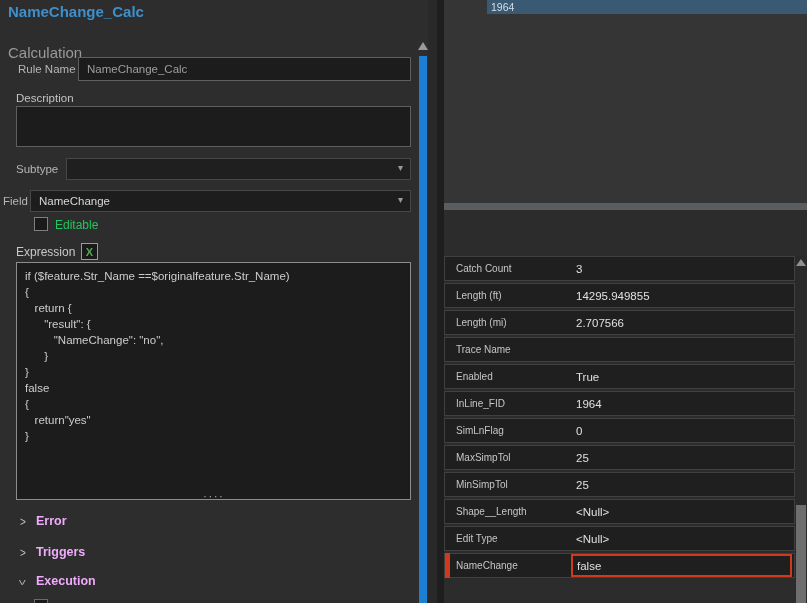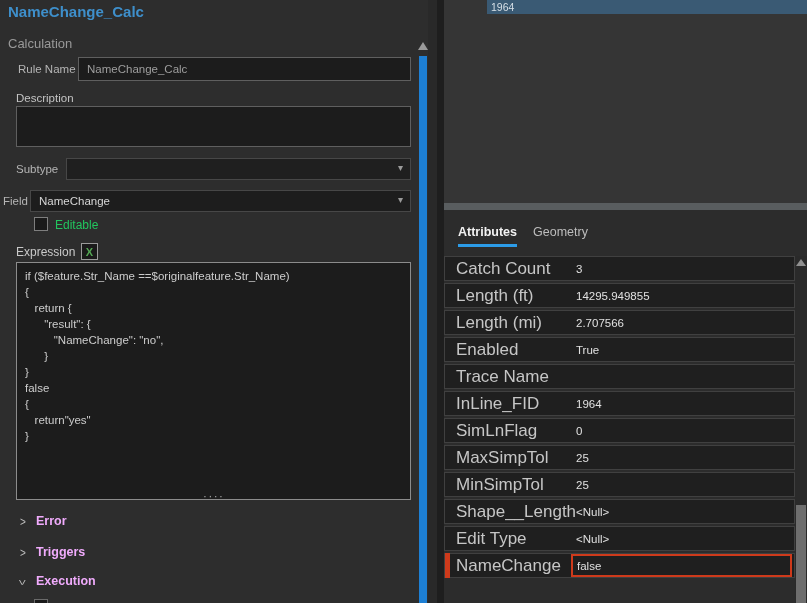--- a/index.html
+++ b/index.html
@@ -3,21 +3,21 @@
 <meta charset="utf-8">
 <style>
   * { margin:0; padding:0; box-sizing:border-box; }
   html,body { background:#1a1a1a; }
   body { font-family:"Liberation Sans","DejaVu Sans",sans-serif; }
   .app { position:relative; width:807px; height:603px; background:#2d2d2d; overflow:hidden; }
 
   
   .left-pane { position:absolute; left:0; top:0; width:430px; height:603px; background:#2d2d2d; }
   .rule-title { position:absolute; left:8px; top:3px; font-size:15px; font-weight:bold; color:#3e8fcb; }
-  .rule-subtitle { position:absolute; left:8px; top:36px; font-size:13px; color:#999; }
+  .rule-subtitle { position:absolute; left:8px; top:44px; font-size:15px; color:#999; }
 
   .lbl { position:absolute; font-size:11.5px; color:#b5b5b5; }
   .txt-input { position:absolute; background:#1c1c1c; border:1px solid #5f5f5f; color:#9e9e9e;
                font-size:11.5px; font-family:inherit; padding:0 8px; outline:none; }
   .rule-name-lbl { left:18px; top:63px; }
   .rule-name-input { left:78px; top:57px; width:333px; height:24px; }
   .desc-lbl { left:16px; top:92px; color:#c4c4c4; }
   .desc-area { left:16px; top:106px; width:395px; height:41px; resize:none; padding:3px 6px; }
 
   .select-box { position:absolute; background:#1f1f1f; border:1px solid #474747; height:22px;
@@ -73,21 +73,21 @@
 
   .bottom-pane { position:absolute; left:0; top:210px; width:363px; height:393px; background:#2c2c2c; }
   .tabs { position:absolute; left:14px; top:15px; display:flex; gap:16px; }
   .tab { font-size:12.5px; color:#bdbdbd; padding-bottom:5px; }
   .tab.active { color:#f2f2f2; font-weight:bold; border-bottom:3px solid #2c9ce8; }
 
   .attr-table { position:absolute; left:0; top:46px; width:351px; height:347px; overflow:hidden; }
   .attr-row { position:relative; height:25px; margin-bottom:2px; background:#1f1f1f;
               border:1px solid #404040; display:flex; align-items:stretch; }
   .attr-label { width:126px; display:flex; align-items:center; padding-left:11px;
-                font-size:17px; color:#c6c6c6; flex:none; }
+                font-size:10px; color:#c6c6c6; flex:none; }
   .attr-value { flex:1; display:flex; align-items:center; padding-left:5px; margin-right:2px;
                 font-size:11.5px; color:#e0e0e0; }
   .attr-row.highlighted::before { content:""; position:absolute; left:0; top:-1px; bottom:-1px;
                 width:5px; background:#ce3a1b; }
   .attr-row.highlighted .attr-value { border:2px solid #ce3a1b; padding-left:4px; }
 
   .table-scrollbar { position:absolute; right:0; top:46px; width:12px; height:347px; background:#2a2a2a; }
   .tsb-up-arrow { position:absolute; top:3px; left:1px; width:0; height:0;
                   border-left:5px solid transparent; border-right:5px solid transparent;
                   border-bottom:7px solid #909090; }
@@ -167,45 +167,41 @@
   <section class="right-pane">
     <div class="map-area">
       <div class="selected-row">
         <span>1964</span>
       </div>
     </div>
 
     <div class="splitter"></div>
 
     <div class="bottom-pane">
-      <div class="tabs">
-        <div class="tab active">Attributes</div>
-        <div class="tab">Geometry</div>
-      </div>
 
       <div class="attr-table" id="attr-table">
           <div class="attr-row">
             <div class="attr-label">Catch Count</div>
             <div class="attr-value">3</div>
           </div>
           <div class="attr-row">
             <div class="attr-label">Length (ft)</div>
             <div class="attr-value">14295.949855</div>
           </div>
           <div class="attr-row">
             <div class="attr-label">Length (mi)</div>
             <div class="attr-value">2.707566</div>
           </div>
           <div class="attr-row">
+            <div class="attr-label">Trace Name</div>
+            <div class="attr-value"></div>
+          </div>
+          <div class="attr-row">
             <div class="attr-label">Enabled</div>
             <div class="attr-value">True</div>
-          </div>
-          <div class="attr-row">
-            <div class="attr-label">Trace Name</div>
-            <div class="attr-value"></div>
           </div>
           <div class="attr-row">
             <div class="attr-label">InLine_FID</div>
             <div class="attr-value">1964</div>
           </div>
           <div class="attr-row">
             <div class="attr-label">SimLnFlag</div>
             <div class="attr-value">0</div>
           </div>
           <div class="attr-row">

